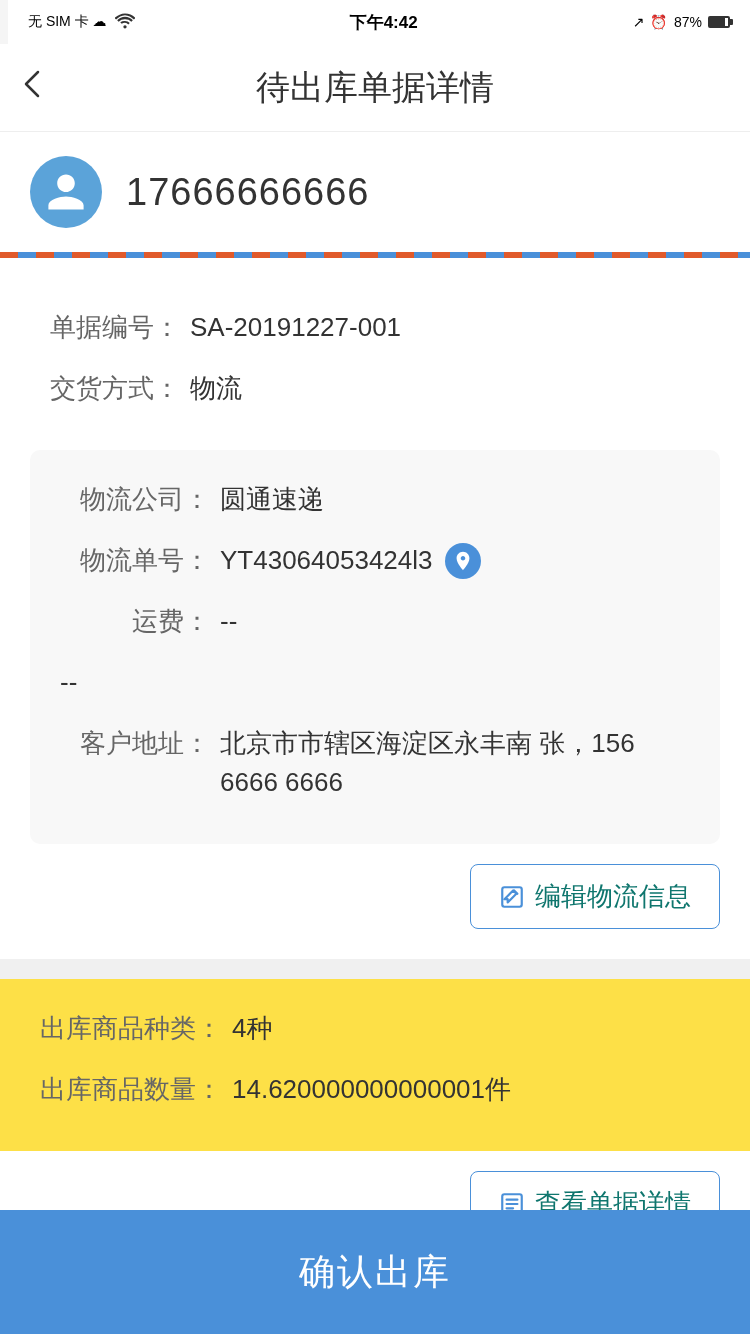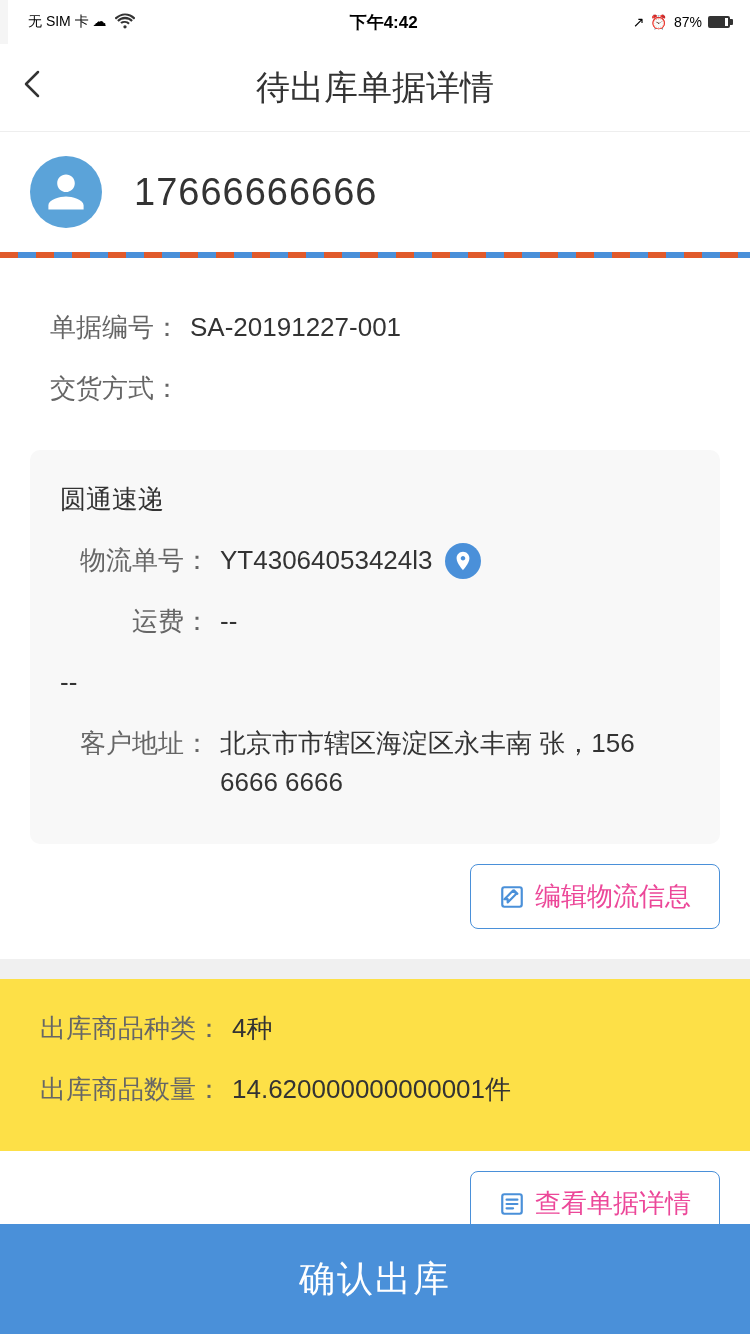--- a/index.html
+++ b/index.html
@@ -70,21 +70,21 @@
       background: #fff;
       padding: 0;
     }
 
     
     .customer-header {
       background: #fff;
       display: flex;
       align-items: center;
       padding: 24px 30px;
-      gap: 32px;
+      gap: 24px;
     }
     .customer-avatar {
       width: 72px;
       height: 72px;
       background: #5ba3d9;
       border-radius: 50%;
       display: flex;
       align-items: center;
       justify-content: center;
       flex-shrink: 0;
@@ -157,21 +157,21 @@
       display: flex;
       align-items: center;
       justify-content: flex-end;
       padding: 20px 30px 30px;
       background: #fff;
     }
     .btn-outline {
       border: 1.5px solid #4a90d9;
       border-radius: 8px;
       padding: 14px 28px;
-      color: #ec4899;
+      color: #0f766e;
       font-size: 26px;
       display: flex;
       align-items: center;
       gap: 10px;
       cursor: pointer;
       background: #fff;
     }
 
     
     .section-divider {
@@ -193,21 +193,21 @@
       padding: 20px 30px 30px;
       background: #fff;
     }
 
     
     .confirm-bar {
       position: fixed;
       bottom: 0;
       left: 0;
       width: 750px;
-      height: 110px;
+      height: 124px;
       background: #4a90d9;
       display: flex;
       align-items: center;
       justify-content: center;
       cursor: pointer;
     }
     .confirm-btn-text {
       color: #fff;
       font-size: 36px;
       font-weight: 500;
@@ -259,25 +259,27 @@
 
   <div class="dashed-line"></div>
 
   <div class="section">
     <div class="info-row">
       <span class="info-label">单据编号：</span>
       <span class="info-value">SA-20191227-001</span>
     </div>
     <div class="info-row">
       <span class="info-label">交货方式：</span>
+      <span class="info-value">物流</span>
     </div>
   </div>
 
   <div class="logistics-card" style="margin: 0 30px 0 30px;">
     <div class="info-row">
+      <span class="info-label">物流公司：</span>
       <span class="info-value">圆通速递</span>
     </div>
     <div class="info-row">
       <span class="info-label">物流单号：</span>
       <span class="info-value">
         <span>YT43064053424l3</span>
         <span class="location-icon">
           <svg viewBox="0 0 24 24" xmlns="http://www.w3.org/2000/svg">
             <path d="M12 2C8.13 2 5 5.13 5 9c0 5.25 7 13 7 13s7-7.75 7-13c0-3.87-3.13-7-7-7zm0 9.5c-1.38 0-2.5-1.12-2.5-2.5s1.12-2.5 2.5-2.5 2.5 1.12 2.5 2.5-1.12 2.5-2.5 2.5z"></path>
           </svg>

